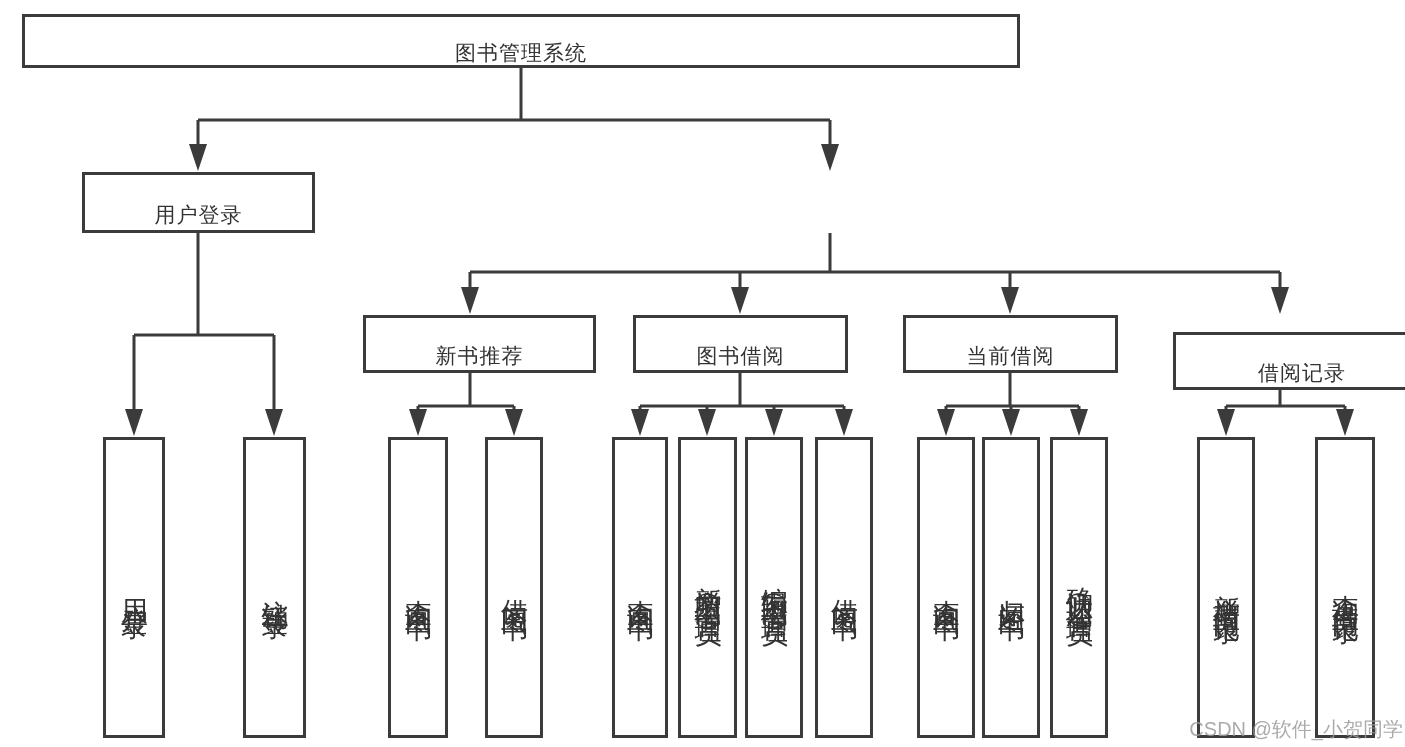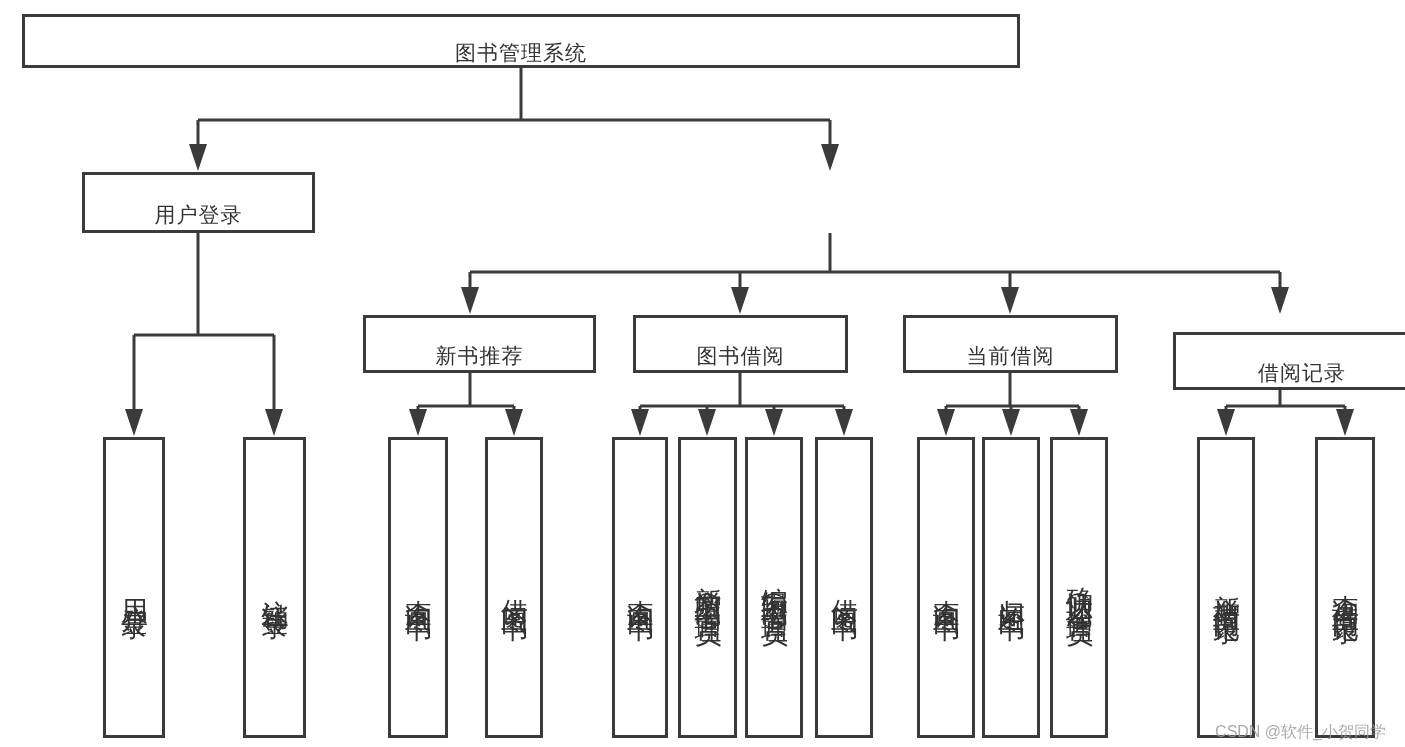--- a/index.html
+++ b/index.html
@@ -40,23 +40,23 @@
   .node.v span{
     writing-mode:vertical-lr;
     text-orientation:mixed;
     font-size:27px;
     line-height:1;
     letter-spacing:5px;
     white-space:nowrap;
   }
   .watermark{
     position:absolute;
-    right:19px;
+    right:2px;
     bottom:4px;
-    font-size:16px;
+    font-size:20px;
     color:var(--wm);
     opacity:.85;
     white-space:nowrap;
   }
 </style>
 </head>
 <body>
 
 <div class="stage">
 

